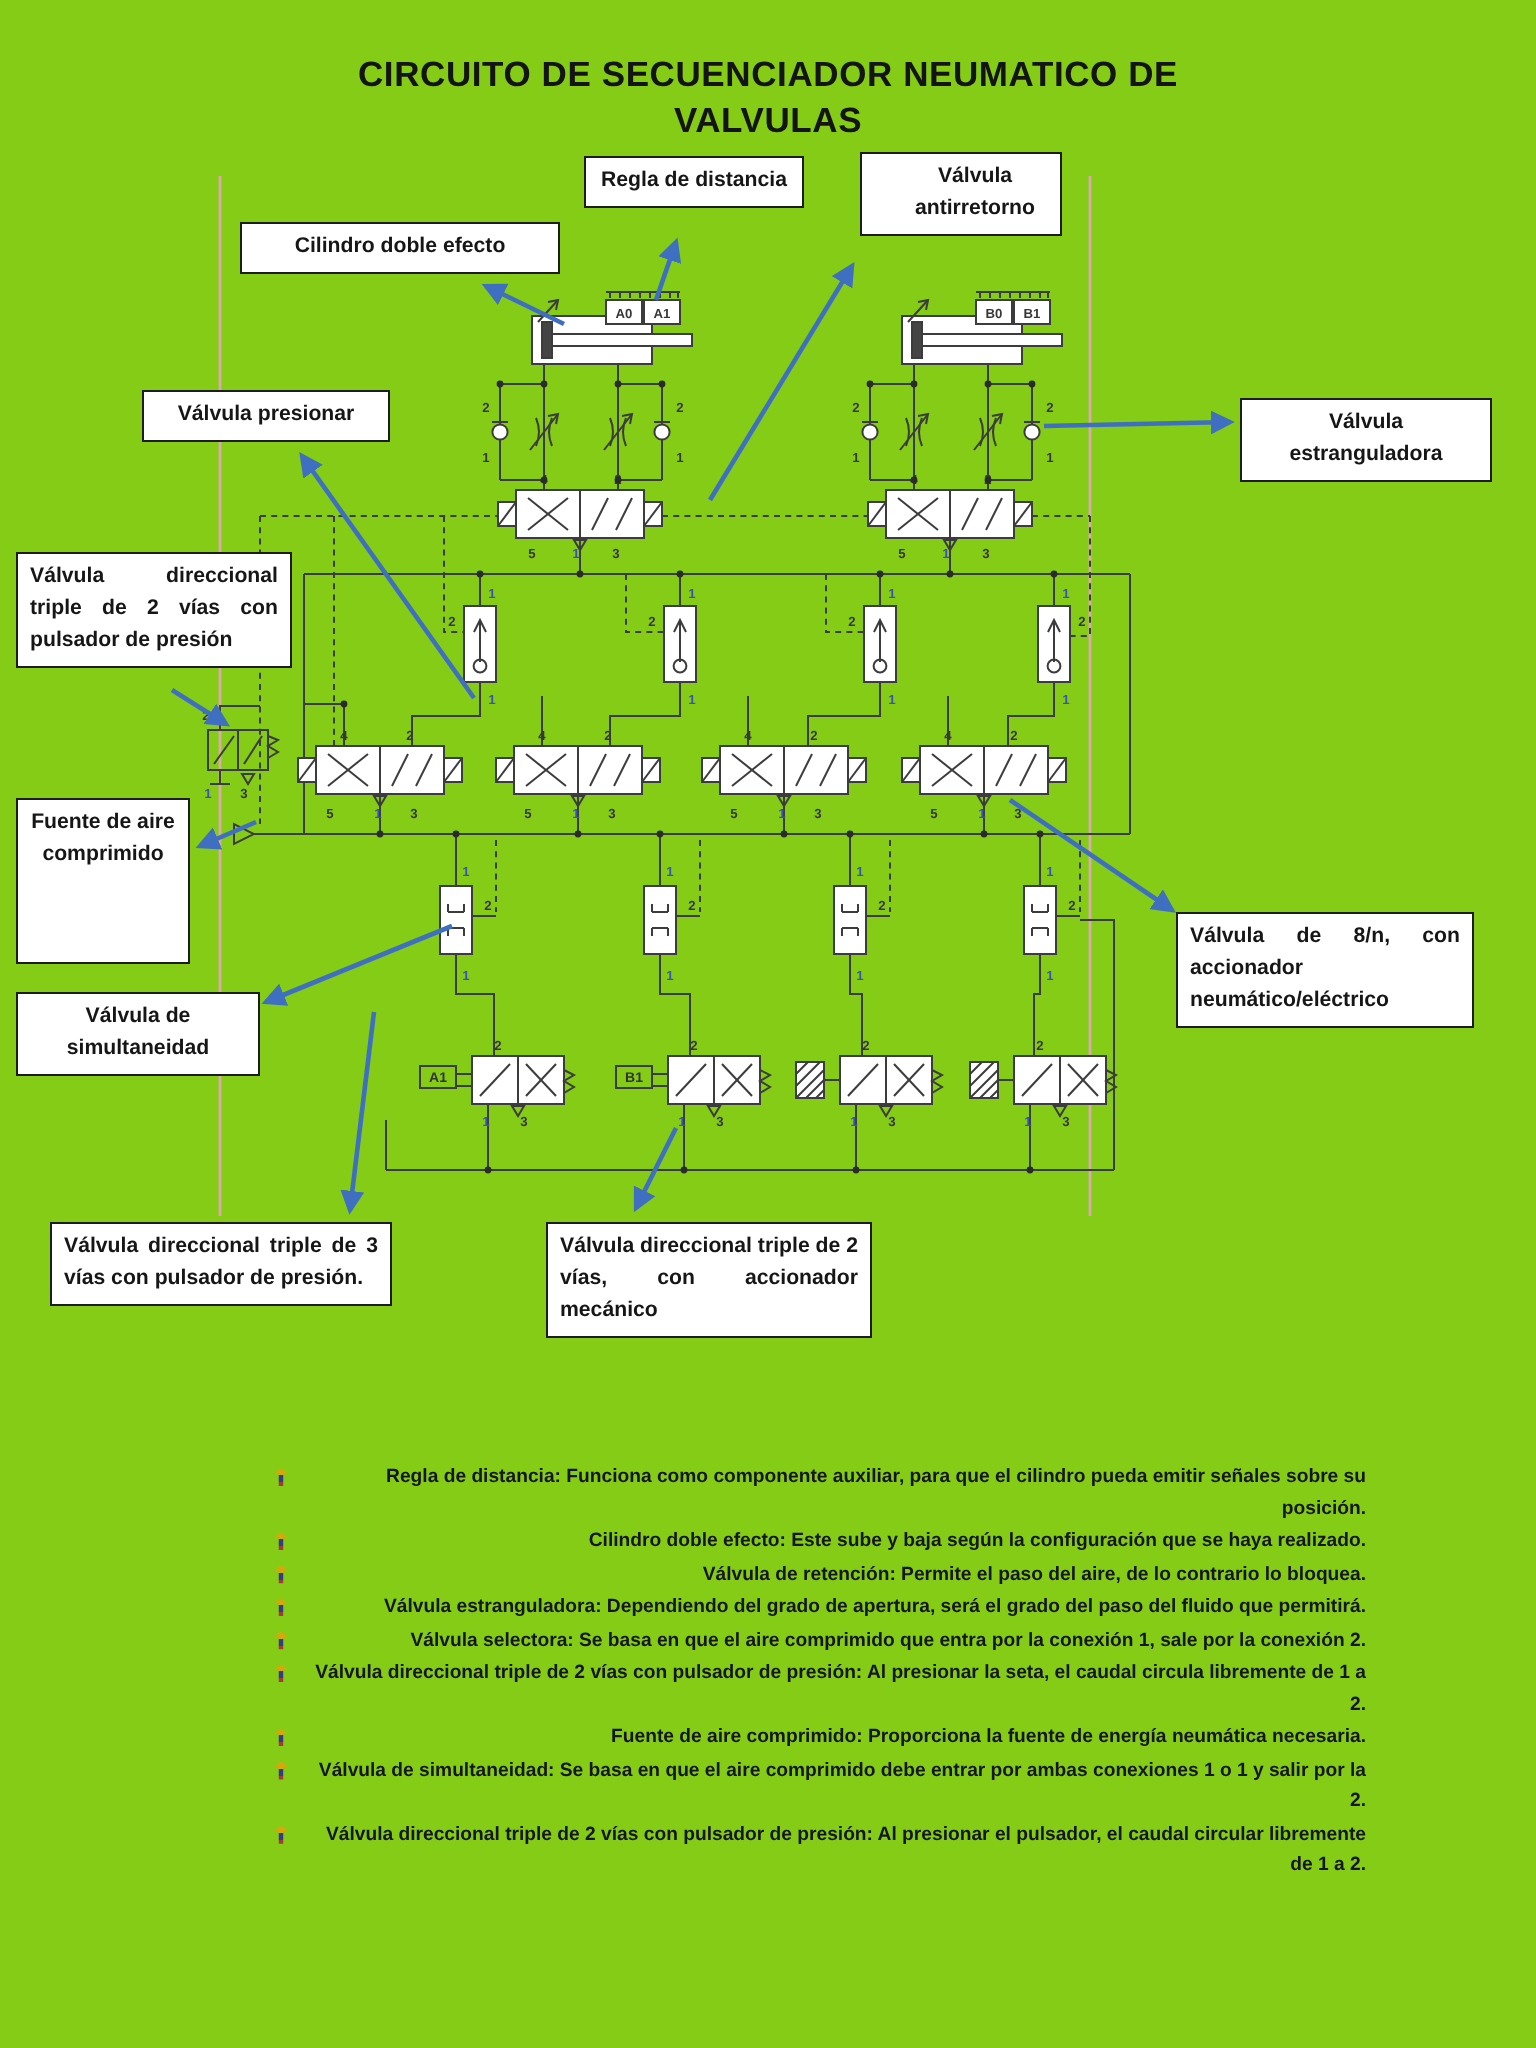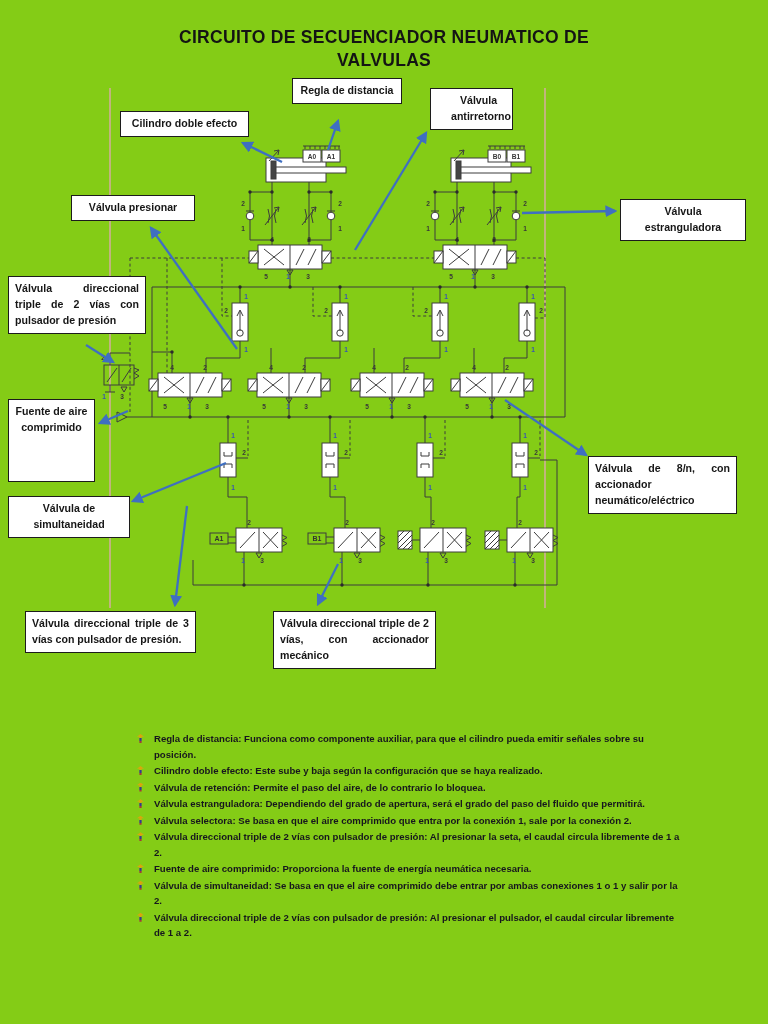--- a/index.html
+++ b/index.html
@@ -16,21 +16,21 @@
   .dsh{stroke:#3c3c3c;stroke-width:1;fill:none;stroke-dasharray:3 2.6;}
   .guide{stroke:#dcaaaa;stroke-width:1.4;}
   .arr{stroke:#3f6fc1;stroke-width:2.3;fill:none;}
   .nd{fill:#2b2b2b;}
   svg text{font-family:"Liberation Sans",sans-serif;}
   .pt{fill:#3a53b4;font-size:6.6px;text-anchor:middle;font-weight:700;}
   .ptk{fill:#383838;font-size:6.6px;text-anchor:middle;font-weight:700;}
   .tag{fill:#333;font-size:7px;text-anchor:middle;font-weight:700;}
   .bullets{position:absolute;left:136px;top:731px;width:547px;margin:0;padding:0;list-style:none;
            color:#16161e;font-size:9.6px;font-weight:600;line-height:1.62;}
-  .bullets li{position:relative;padding-left:18px;margin-bottom:1px;}
+  .bullets li{position:relative;padding-left:18px;margin-bottom:1px;text-align:right;}
   .blt{position:absolute;left:1px;top:3px;width:7px;height:9px;
        background:linear-gradient(180deg,#d8a70c 0 40%,#37398f 40% 78%,#a23a3a 78% 100%);
        clip-path:polygon(50% 0,100% 30%,66% 30%,66% 100%,34% 100%,34% 30%,0 30%);}
 </style>
 </head>
 <body>
 
 <div class="page">
 
   <div class="title">
@@ -292,23 +292,23 @@
       <line class="arr" x1="522" y1="213" x2="615" y2="211" marker-end="url(#ah)"></line>
       <line class="arr" x1="86" y1="345" x2="113" y2="362" marker-end="url(#ah)"></line>
       <line class="arr" x1="128" y1="411" x2="100" y2="423" marker-end="url(#ah)"></line>
       <line class="arr" x1="226" y1="463" x2="133" y2="501" marker-end="url(#ah)"></line>
       <line class="arr" x1="505" y1="400" x2="586" y2="455" marker-end="url(#ah)"></line>
       <line class="arr" x1="187" y1="506" x2="175" y2="605" marker-end="url(#ah)"></line>
       <line class="arr" x1="338" y1="564" x2="318" y2="604" marker-end="url(#ah)"></line>
     </g>
   </svg>
 
-  <div class="co center" style="left:120px;top:111px;width:129px;">Cilindro doble efecto</div>
+  <div class="co center" style="left:120px;top:111px;width:160px;">Cilindro doble efecto</div>
   <div class="co center" style="left:281px;top:78px;width:110px;margin-left:11px;">Regla de distancia</div>
-  <div class="co center" style="left:430px;top:88px;width:83px;padding-left:20px;">Válvula antirretorno</div>
+  <div class="co center" style="left:430px;top:76px;width:101px;padding-left:20px;">Válvula antirretorno</div>
   <div class="co center" style="left:71px;top:195px;width:124px;">Válvula presionar</div>
   <div class="co center" style="left:620px;top:199px;width:126px;">Válvula estranguladora</div>
   <div class="co just" style="left:8px;top:276px;width:138px;">Válvula direccional triple de 2 vías con pulsador de presión</div>
   <div class="co" style="left:8px;top:399px;width:87px;min-height:83px;text-align:center;">Fuente de aire comprimido</div>
   <div class="co center" style="left:8px;top:496px;width:122px;">Válvula de simultaneidad</div>
   <div class="co just" style="left:588px;top:456px;width:149px;">Válvula de 8/n, con accionador neumático/eléctrico</div>
   <div class="co just" style="left:25px;top:611px;width:171px;">Válvula direccional triple de 3 vías con pulsador de presión.</div>
   <div class="co just" style="left:273px;top:611px;width:163px;">Válvula direccional triple de 2 vías, con accionador mecánico</div>
 
   <ul class="bullets">

